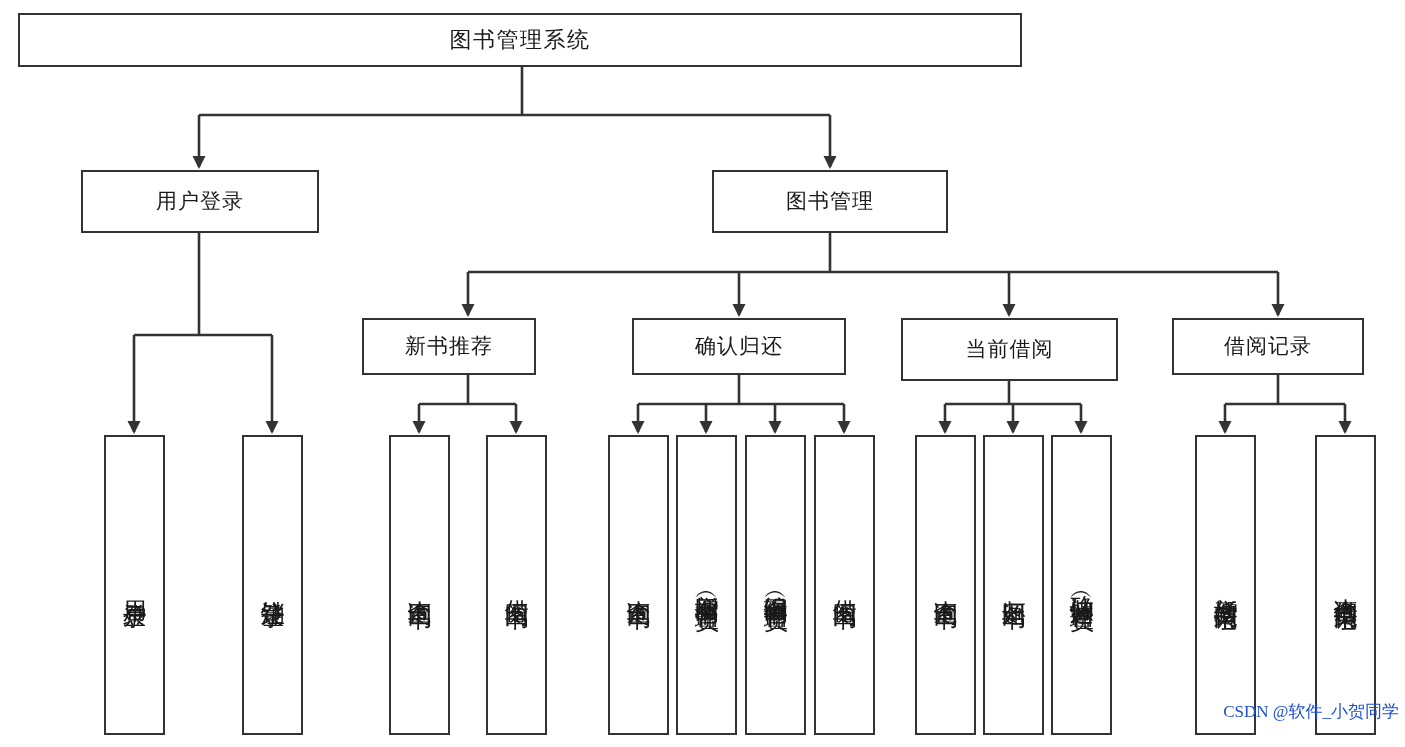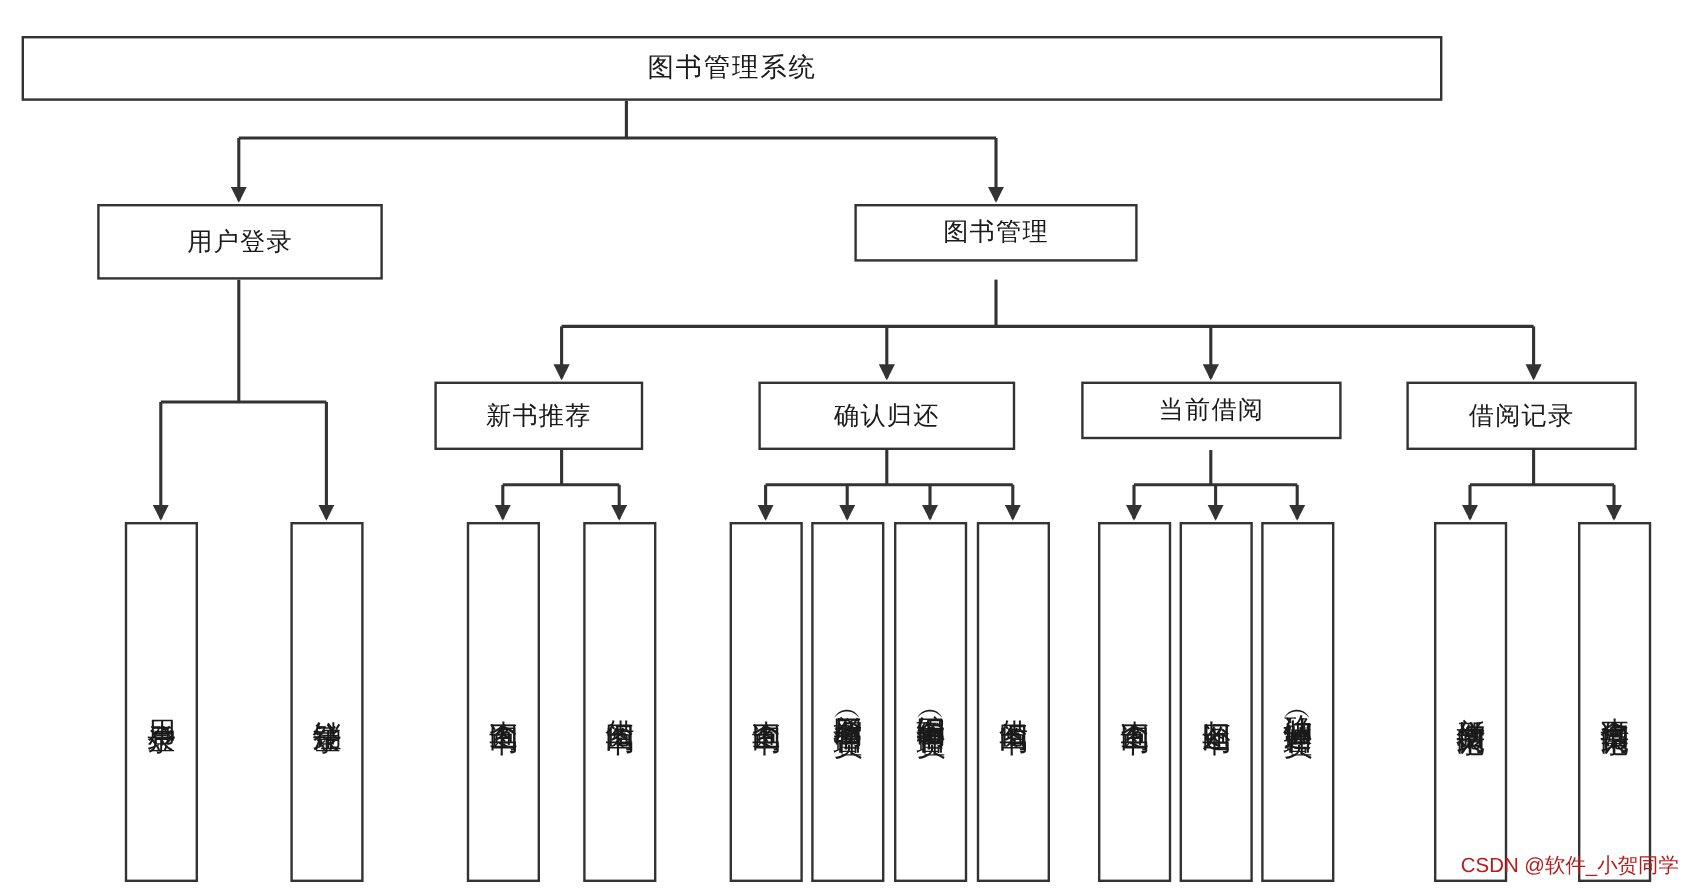--- a/index.html
+++ b/index.html
@@ -53,26 +53,26 @@
     text-orientation:upright;
     font-size:24px;
     line-height:1.18;
     letter-spacing:2px;
     white-space:normal;
     max-height:280px;
   }
   #watermark{
     position:absolute;
     right:6px;
-    bottom:14px;
+    bottom:24px;
     font-size:17px;
-    color:#b91c1c;
+    color:#1d4ed8;
     z-index:5;
     white-space:nowrap;
-    font-family:Liberation Sans, sans-serif;
+    font-family:Liberation Serif, serif;
   }
 </style>
 </head>
 <body>
 
 <div id="stage">
 
   <svg id="edges" viewBox="0 0 1405 747" width="1405" height="747" xmlns="http://www.w3.org/2000/svg">
     <defs>
       <marker id="arrow" viewBox="0 0 10 10" refX="8.5" refY="5" markerWidth="5.2" markerHeight="5.2" orient="auto-start-reverse">
@@ -119,41 +119,41 @@
       <path d="M 1013 404 L 1013 432" marker-end="url(#arrow)"></path>
       <path d="M 1081 404 L 1081 432" marker-end="url(#arrow)"></path>
 
       <path d="M 1278 375 L 1278 404"></path>
       <path d="M 1225 404 L 1345 404"></path>
       <path d="M 1225 404 L 1225 432" marker-end="url(#arrow)"></path>
       <path d="M 1345 404 L 1345 432" marker-end="url(#arrow)"></path>
     </g>
   </svg>
 
-  <div class="node h-node" id="node-root" style="left:18px; top:30px; width:1184px; height:54px;">
+  <div class="node h-node" id="node-root" style="left:18px; top:13px; width:1004px; height:54px;">
     <span class="label">图书管理系统</span>
   </div>
 
   <div class="node h-node" style="left:81px; top:170px; width:238px; height:63px;">
     <span class="label">用户登录</span>
   </div>
 
-  <div class="node h-node" style="left:712px; top:170px; width:236px; height:48px;">
+  <div class="node h-node" style="left:712px; top:170px; width:236px; height:63px;">
     <span class="label">图书管理</span>
   </div>
 
   <div class="node h-node" style="left:362px; top:318px; width:174px; height:57px;">
     <span class="label">新书推荐</span>
   </div>
 
   <div class="node h-node" style="left:632px; top:318px; width:214px; height:57px;">
     <span class="label">确认归还</span>
   </div>
 
-  <div class="node h-node" style="left:901px; top:318px; width:217px; height:48px;">
+  <div class="node h-node" style="left:901px; top:318px; width:217px; height:63px;">
     <span class="label">当前借阅</span>
   </div>
 
   <div class="node h-node" style="left:1172px; top:318px; width:192px; height:57px;">
     <span class="label">借阅记录</span>
   </div>
 
   <div class="node v-node" style="left:104px; top:435px; width:61px; height:300px;">
     <span class="label">用户登录</span>
   </div>

